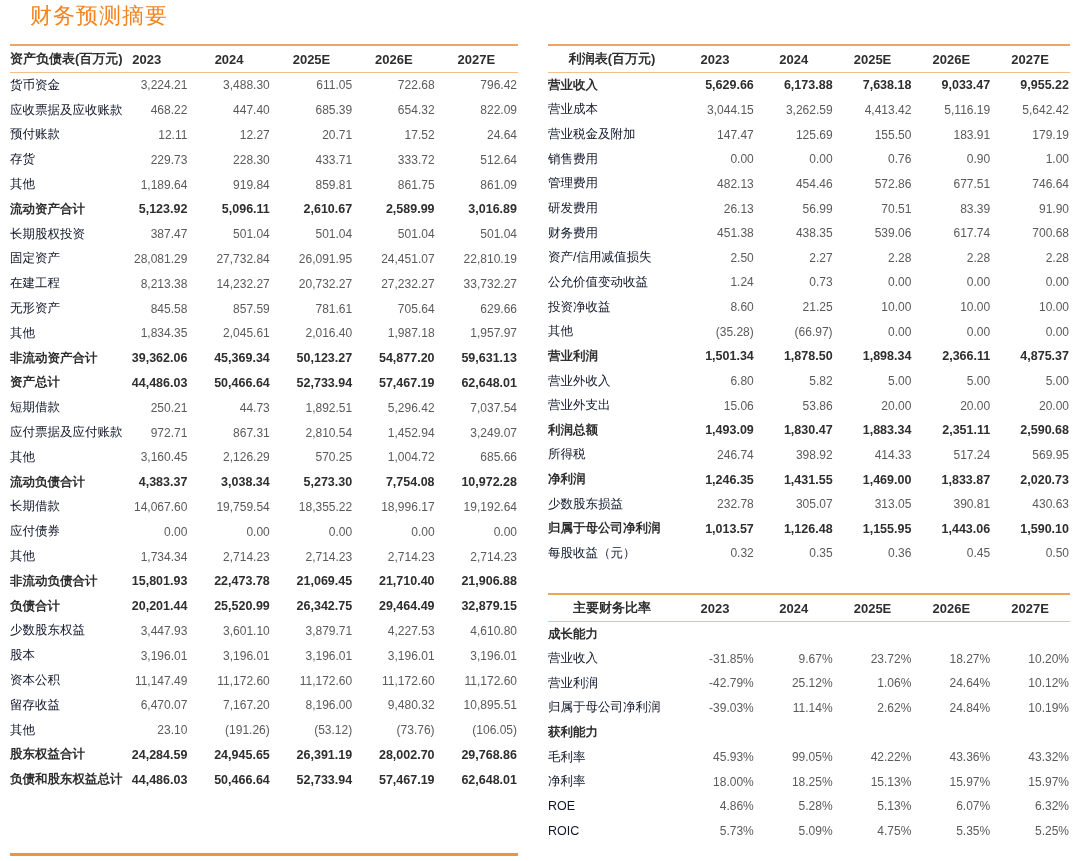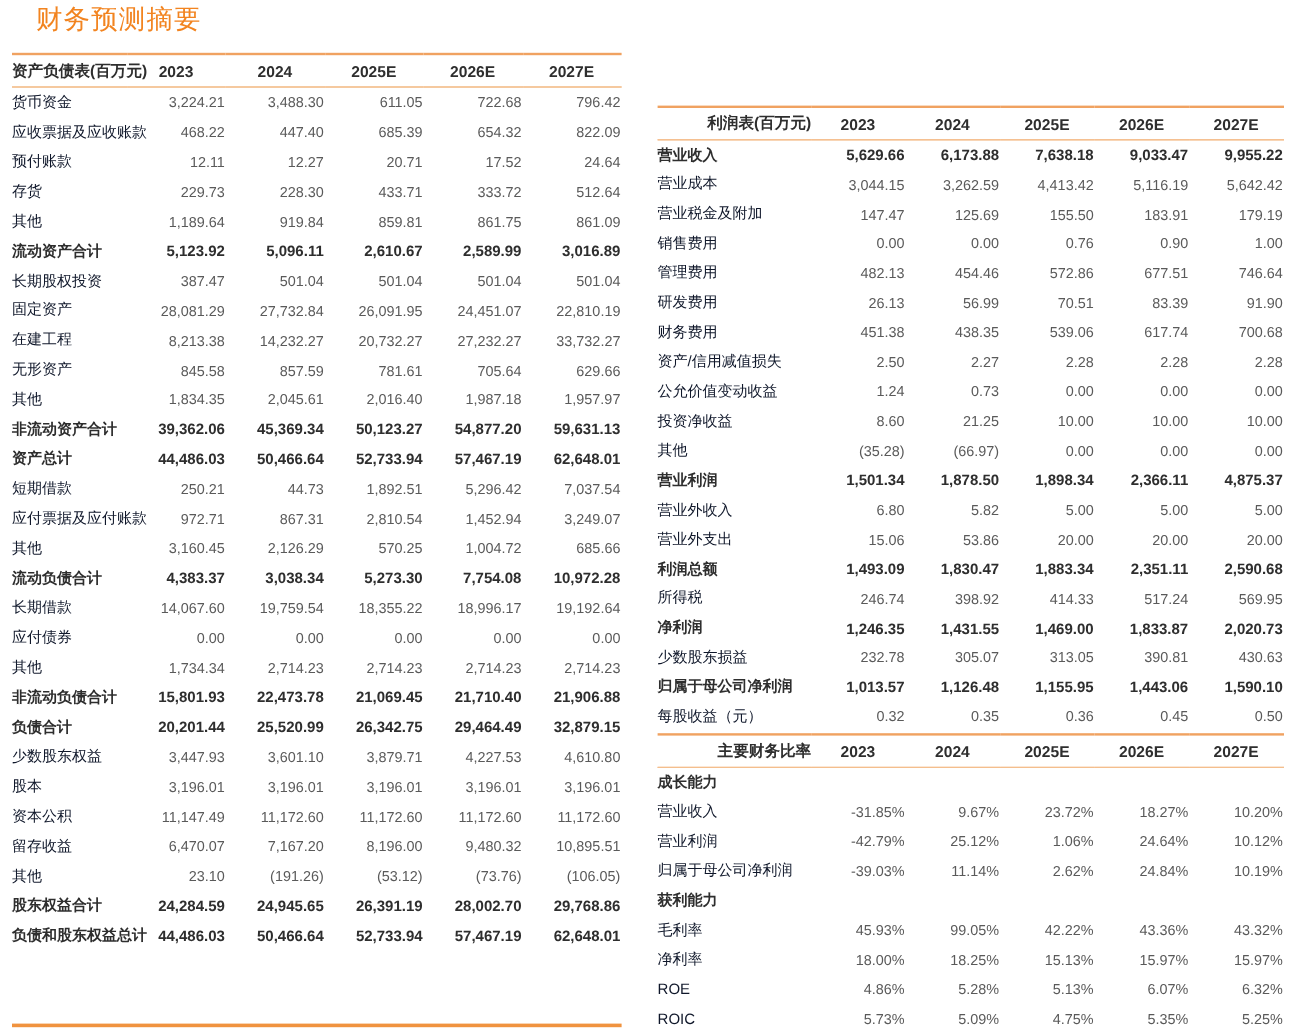--- a/index.html
+++ b/index.html
@@ -6,32 +6,32 @@
   .page {
     position:relative; width:1080px; height:861px; background:#ffffff;
     font-family:"Liberation Sans","DejaVu Sans",sans-serif; overflow:hidden;
   }
   .page-title {
     position:absolute; left:30px; top:1px;
     font-size:22px; font-weight:normal; color:#F28420; letter-spacing:1px;
   }
   .fin-wrap { position:absolute; }
   .w-balance { left:10px;  top:44px; width:508px; --rh:24.8px; }
-  .w-income  { left:548px; top:44px; width:522px;margin-top:44px; --rh:24.65px; }
-  .w-ratio   { left:548px; top:611px; width:522px; --rh:24.55px; }
+  .w-income  { left:548px; top:44px; width:522px; --rh:24.65px; }
+  .w-ratio   { left:548px; top:593px; width:522px; --rh:24.55px; }
 
   table.fin-table { width:100%; border-collapse:collapse; table-layout:fixed; }
   table.fin-table thead th {
     border-top:2px solid #F0A261;
     border-bottom:1px solid #F4BE8D;
     height:26px; padding:0;
     font-size:13px; font-weight:bold; color:#2e2e2e;
     vertical-align:middle;
   }
-  table.fin-table th.lbl { text-align:right; white-space:nowrap; }
+  table.fin-table th.lbl { text-align:center; white-space:nowrap; }
   table.fin-table th.num { text-align:center; padding-right:1px; }
   table.fin-table tbody td {
     height:var(--rh,24.8px); padding:0; vertical-align:middle;
     font-size:12.5px;
   }
   table.fin-table td.lbl { text-align:left; color:#0f172a; white-space:nowrap; }
   table.fin-table td.num { text-align:right; color:#5a5a5a; padding-right:1px; font-size:12px; }
   table.fin-table tr.bold td { font-weight:bold; color:#2e2e2e; }
   table.fin-table tr.bold td.num { font-size:12.5px; }
 

